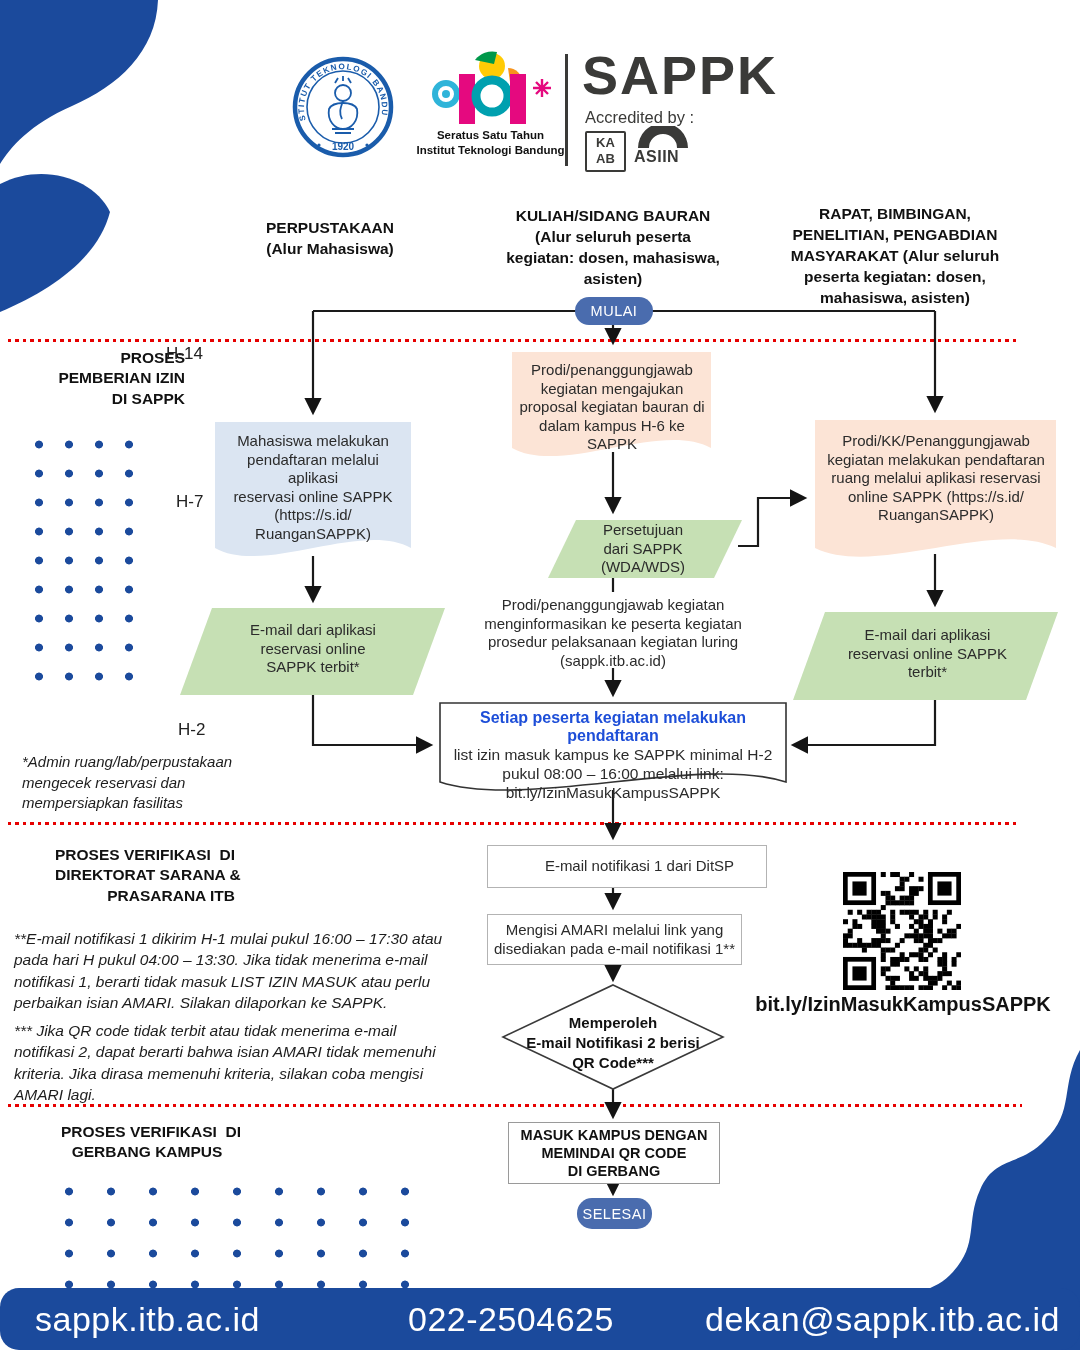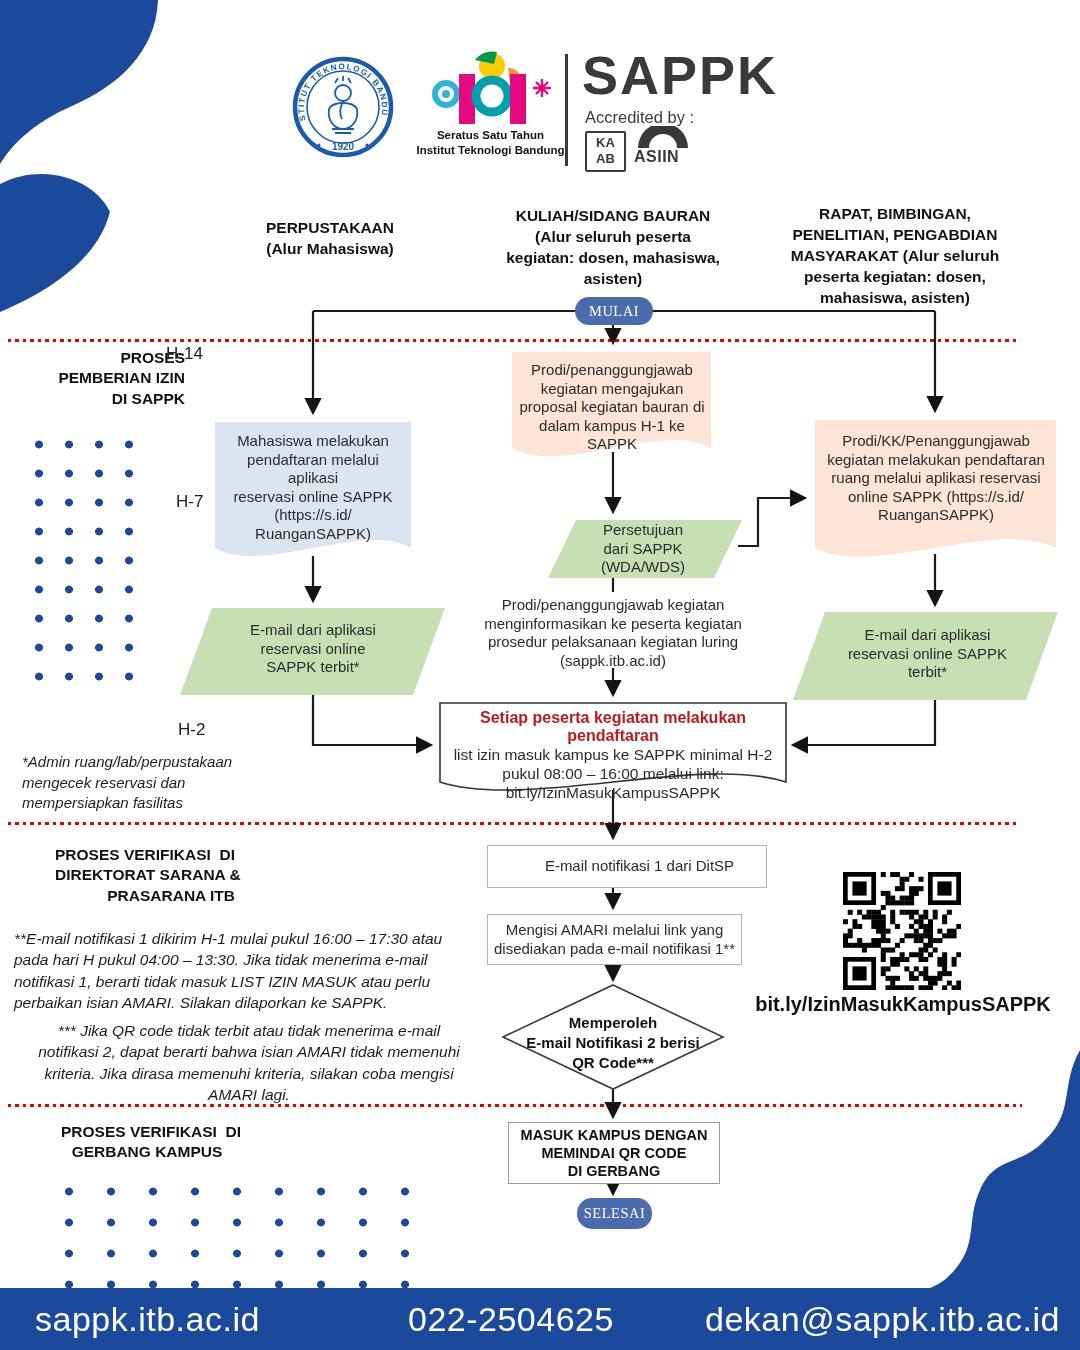--- a/index.html
+++ b/index.html
@@ -13,25 +13,25 @@
   .pre{white-space:pre-line;}
   .prex{white-space:pre;margin-left:47px;}
   .ctr{text-align:center;}
   .rgt{text-align:right;}
   .bold{font-weight:bold;}
   .ital{font-style:italic;}
   .redline{height:3px;background-image:repeating-linear-gradient(90deg,var(--red) 0 3.5px,transparent 3.5px 7.5px);z-index:1;}
   .seclabel{font-weight:bold;font-size:15.5px;line-height:1.32;color:#111;z-index:3;}
   .hmark{font-size:17px;color:#222;z-index:3;}
   .boxtext{font-size:15px;line-height:1.24;color:#2b2b2b;z-index:3;}
-  .node{background:var(--node);color:#fff;border-radius:14px;display:flex;align-items:center;justify-content:center;font-size:14.5px;letter-spacing:.5px;z-index:3;font-family:Liberation Serif, serif;}
+  .node{background:var(--node);color:#fff;border-radius:14px;display:flex;align-items:center;justify-content:center;font-size:14.5px;letter-spacing:.5px;z-index:3;}
   .wbox{background:#fff;border:1px solid var(--gray-border);display:flex;align-items:center;justify-content:center;font-size:15px;line-height:1.25;color:#2b2b2b;z-index:3;text-align:center;}
   .note{font-size:15.5px;line-height:1.38;color:#1d1d1d;z-index:3;}
   .dots{background-image:radial-gradient(circle,var(--brand) 3.6px,transparent 4.3px);z-index:1;}
-  .footer{background:var(--brand);z-index:2;}
+  .footer{background:var(--brand);z-index:2;border-radius:19px;}
   .footer span{position:absolute;color:#fff;font-size:34px;letter-spacing:.5px;z-index:3;}
   svg{display:block;}
 </style>
 </head>
 <body>
 
 <div class="canvas">
 
   <svg class="abs" style="left:0;top:0;z-index:0" width="230" height="320" viewBox="0 0 230 320">
     <path d="M0,0 H158 C156,52 118,86 72,106 C30,124 10,148 0,164 Z" fill="var(--brand)"></path>
@@ -152,42 +152,42 @@
   <div class="abs node" style="left:577px;top:1198px;width:75px;height:31px;border-radius:15px;">SELESAI</div>
 
   <div class="abs ctr pre boxtext" style="left:222px;top:432px;width:182px;">Mahasiswa melakukan
 pendaftaran melalui aplikasi
 reservasi online SAPPK
 (https://s.id/
 RuanganSAPPK)</div>
   <div class="abs ctr pre boxtext" style="left:519px;top:361px;width:186px;">Prodi/penanggungjawab
 kegiatan mengajukan
 proposal kegiatan bauran di
-dalam kampus H-1 ke
+dalam kampus H-6 ke
 SAPPK</div>
   <div class="abs ctr pre boxtext" style="left:820px;top:432px;width:232px;">Prodi/KK/Penanggungjawab
 kegiatan melakukan pendaftaran
 ruang melalui aplikasi reservasi
 online SAPPK (https://s.id/
 RuanganSAPPK)</div>
   <div class="abs ctr pre boxtext" style="left:573px;top:521px;width:140px;">Persetujuan
 dari SAPPK
 (WDA/WDS)</div>
   <div class="abs ctr pre boxtext" style="left:223px;top:621px;width:180px;">E-mail dari aplikasi
 reservasi online
 SAPPK terbit*</div>
   <div class="abs ctr pre boxtext" style="left:830px;top:626px;width:195px;">E-mail dari aplikasi
 reservasi online SAPPK
 terbit*</div>
   <div class="abs ctr pre boxtext" style="left:450px;top:596px;width:326px;">Prodi/penanggungjawab kegiatan
 menginformasikan ke peserta kegiatan
 prosedur pelaksanaan kegiatan luring
 (sappk.itb.ac.id)</div>
   <div class="abs ctr" style="left:448px;top:709px;width:330px;z-index:3">
-    <div class="bold" style="font-size:16px;color:#b91c1c;">Setiap peserta kegiatan melakukan pendaftaran</div>
+    <div class="bold" style="font-size:16px;color:#1d4ed8;">Setiap peserta kegiatan melakukan pendaftaran</div>
     <div class="pre boxtext" style="font-size:15.5px;">list izin masuk kampus ke SAPPK minimal H-2
 pukul 08:00 – 16:00 melalui link:
 bit.ly/IzinMasukKampusSAPPK</div>
   </div>
 
   <div class="abs wbox" style="left:487px;top:845px;width:253px;height:41px;padding-left:25px;">E-mail notifikasi 1 dari DitSP</div>
   <div class="abs wbox pre" style="left:487px;top:914px;width:253px;height:49px;">Mengisi AMARI melalui link yang
 disediakan pada e-mail notifikasi 1**</div>
   <div class="abs ctr pre bold" style="left:505px;top:1013px;width:216px;font-size:15px;line-height:1.32;color:#111;z-index:3">Memperoleh
 E-mail Notifikasi 2 berisi
@@ -196,21 +196,21 @@
 MEMINDAI QR CODE
 DI GERBANG</div>
 
   <div class="abs pre ital note" style="left:22px;top:752px;width:270px;font-size:15px;">*Admin ruang/lab/perpustakaan
 mengecek reservasi dan
 mempersiapkan fasilitas</div>
   <div class="abs pre ital note" style="left:14px;top:928px;width:480px;">**E-mail notifikasi 1 dikirim H-1 mulai pukul 16:00 – 17:30 atau
 pada hari H pukul 04:00 – 13:30. Jika tidak menerima e-mail
 notifikasi 1, berarti tidak masuk LIST IZIN MASUK atau perlu
 perbaikan isian AMARI. Silakan dilaporkan ke SAPPK.</div>
-  <div class="abs pre ital note" style="left:14px;top:1020px;width:470px;text-align:center;">*** Jika QR code tidak terbit atau tidak menerima e-mail
+  <div class="abs pre ital note" style="left:14px;top:1020px;width:470px;">*** Jika QR code tidak terbit atau tidak menerima e-mail
 notifikasi 2, dapat berarti bahwa isian AMARI tidak memenuhi
 kriteria. Jika dirasa memenuhi kriteria, silakan coba mengisi
 AMARI lagi.</div>
 
   <div class="abs" style="left:843px;top:872px;width:118px;height:118px;background:#fff;z-index:3">
     <svg id="qr" width="118" height="118" viewBox="0 0 118 118">
         <rect x="37.76" y="0" width="5.02" height="5.02" fill="#000"></rect>
         <rect x="47.199999999999996" y="0" width="5.02" height="5.02" fill="#000"></rect>
         <rect x="51.919999999999995" y="0" width="5.02" height="5.02" fill="#000"></rect>
         <rect x="66.08" y="0" width="5.02" height="5.02" fill="#000"></rect>

